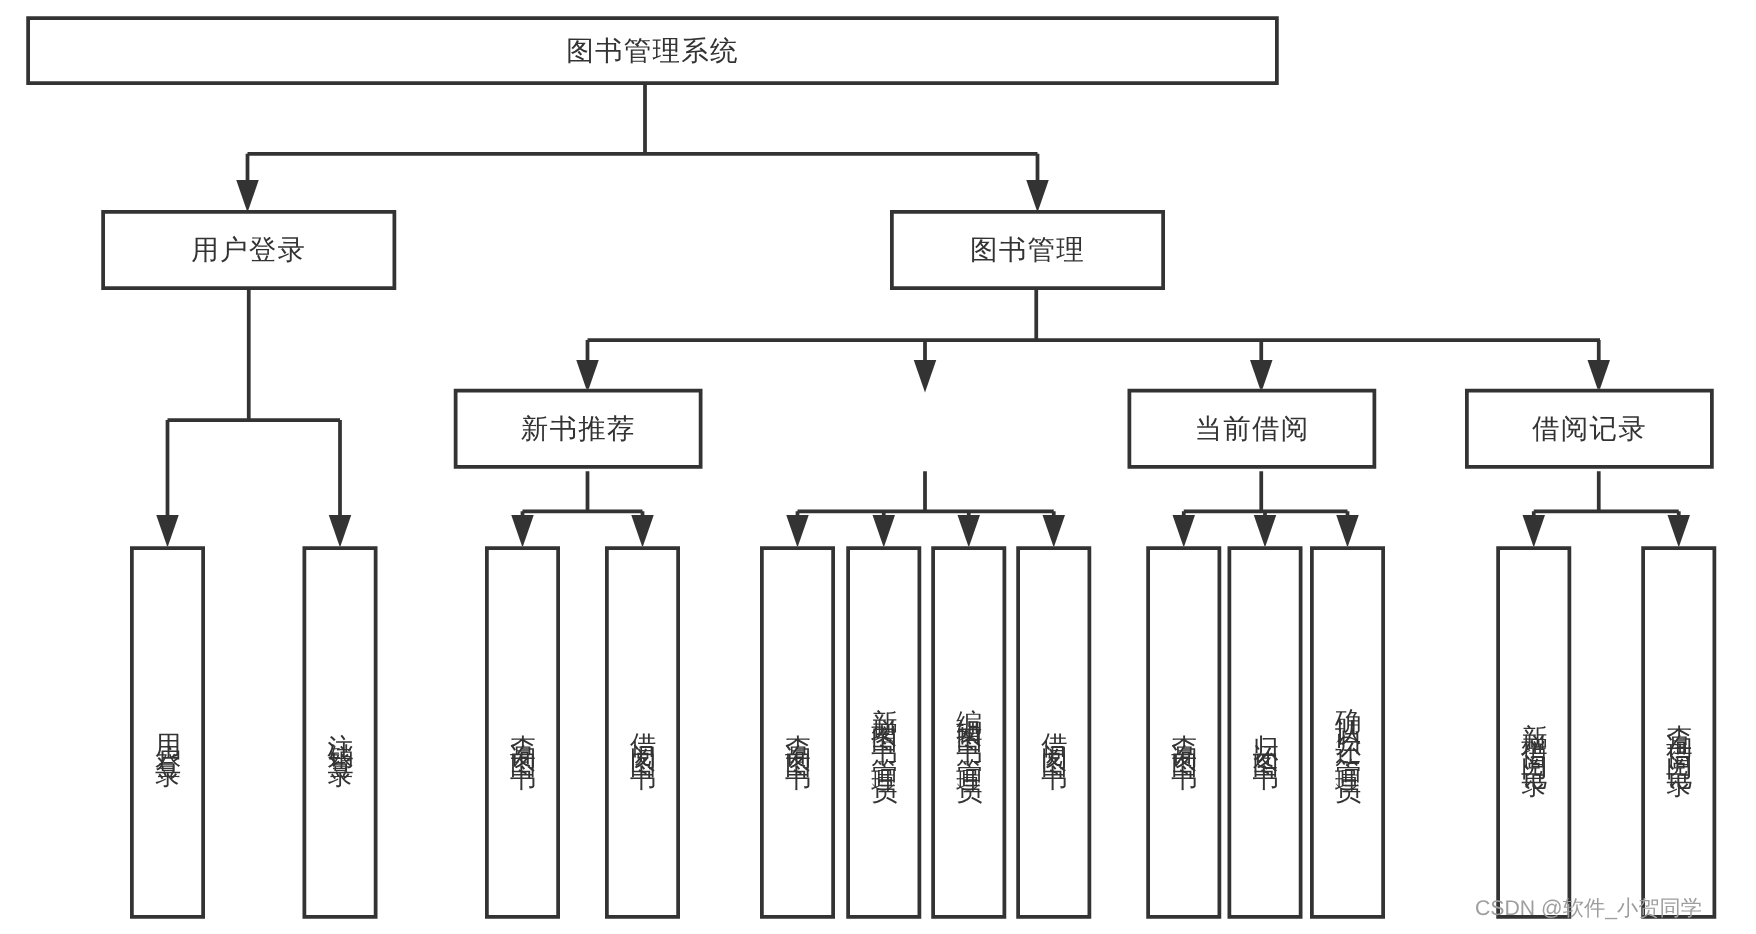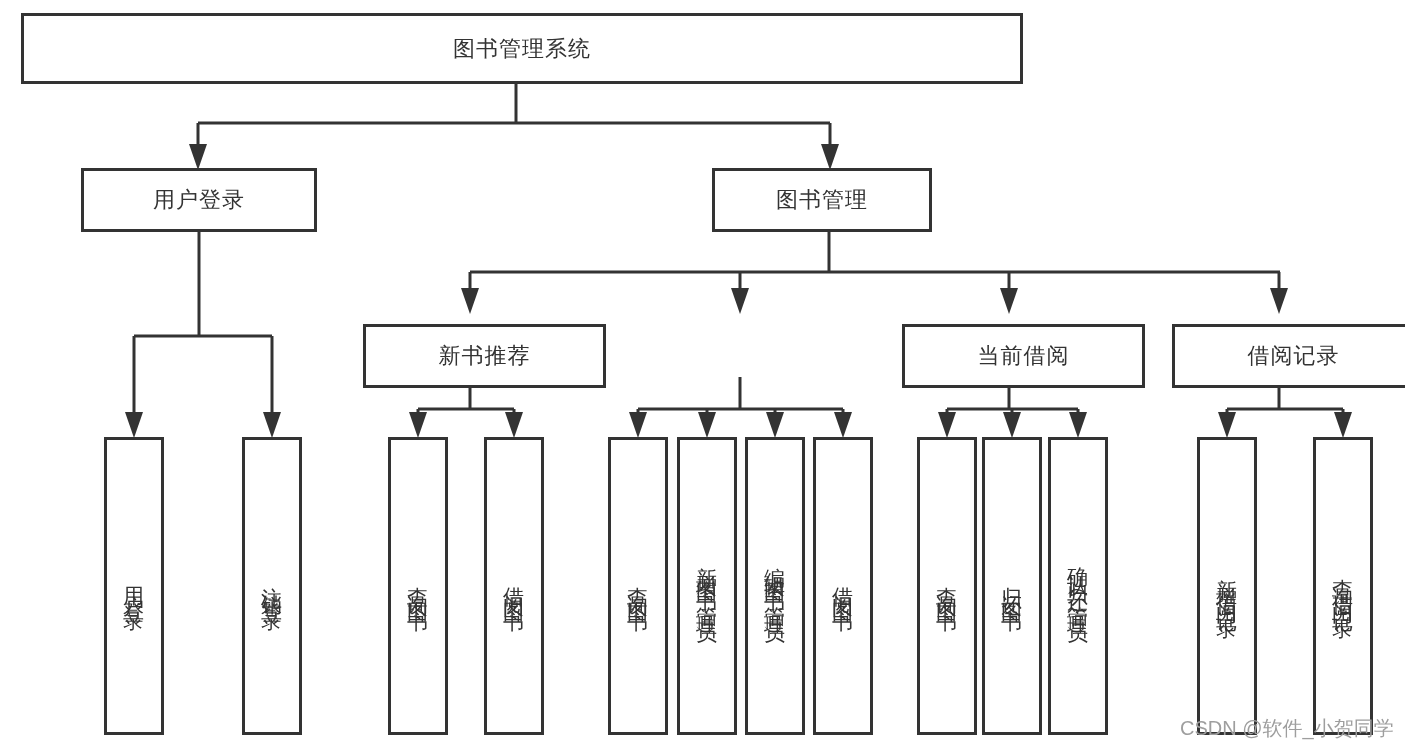--- a/index.html
+++ b/index.html
@@ -35,27 +35,27 @@
     background: var(--background);
     display: flex;
     align-items: center;
     justify-content: center;
     color: var(--text);
     z-index: 2;
   }
 
   .hbox { font-size: 22px; letter-spacing: 1px; }
 
-  .root-box { left: 21px; top: 13px; width: 1002px; height: 71px; }
+  .root-box { left: 21px; top: 13px; width: 1002px; height: 55px; }
 
   .l1-box { top: 168px; height: 64px; }
   .l1-login { left: 81px;  width: 236px; }
   .l1-mgmt  { left: 712px; width: 220px; }
 
-  .l2-box { top: 324px; height: 64px; width: 243px; }
+  .l2-box { top: 311px; height: 64px; width: 199px; }
   .l2-newbook { left: 363px; }
   .l2-borrow  { left: 633px; }
   .l2-current { left: 902px; }
   .l2-record  { left: 1172px; }
 
   .vbox { top: 437px; width: 60px; height: 298px; }
   .vbox .lbl {
     writing-mode: vertical-rl;
     text-orientation: mixed;
     font-size: 21px;
@@ -76,21 +76,21 @@
   .v-cu1     { left: 917px; }
   .v-cu2     { left: 982px; }
   .v-cu3     { left: 1048px; }
   .v-re1     { left: 1197px; }
   .v-re2     { left: 1313px; }
 
   .watermark {
     position: absolute;
     left: 1180px;
     top: 715px;
-    font-size: 20px;
+    font-size: 17px;
     color: var(--watermark);
     z-index: 5;
     white-space: nowrap;
   }
 </style>
 </head>
 <body>
 
 <div class="stage">
 

